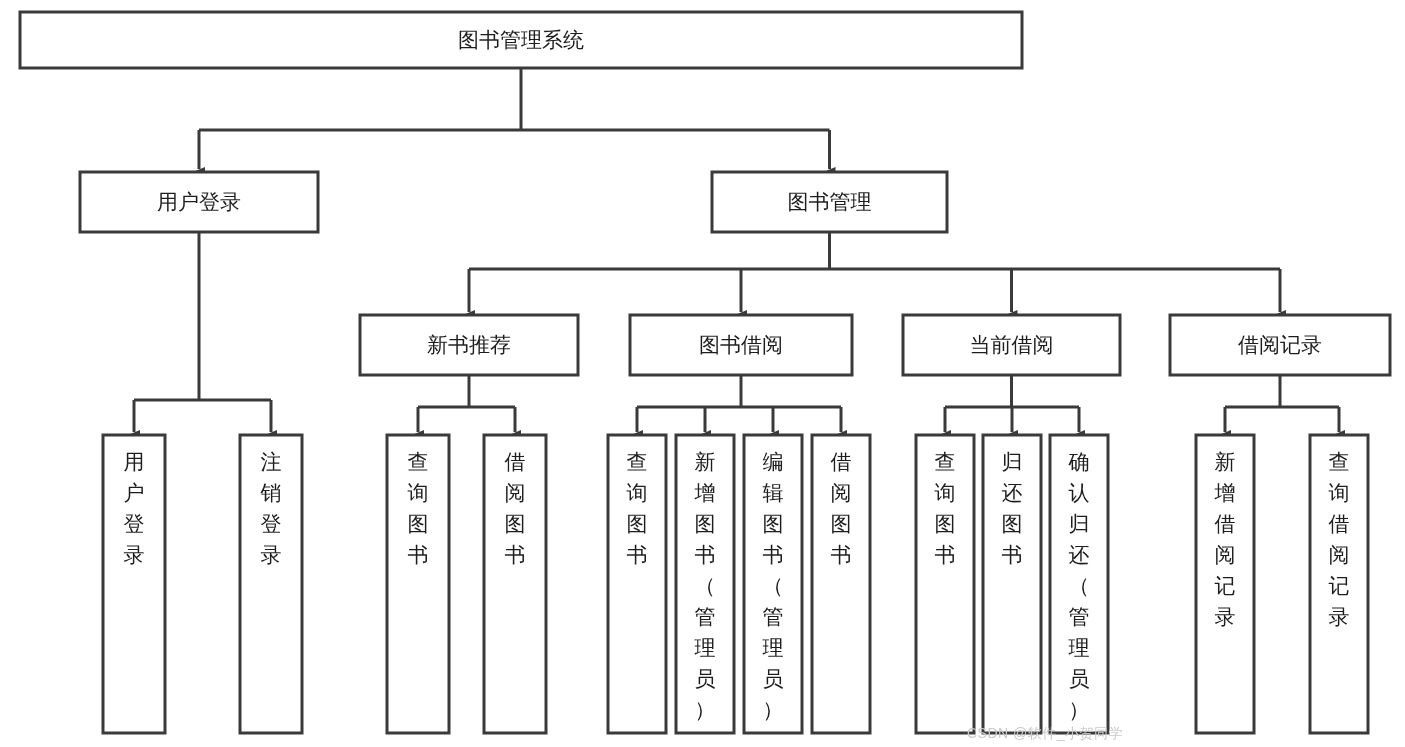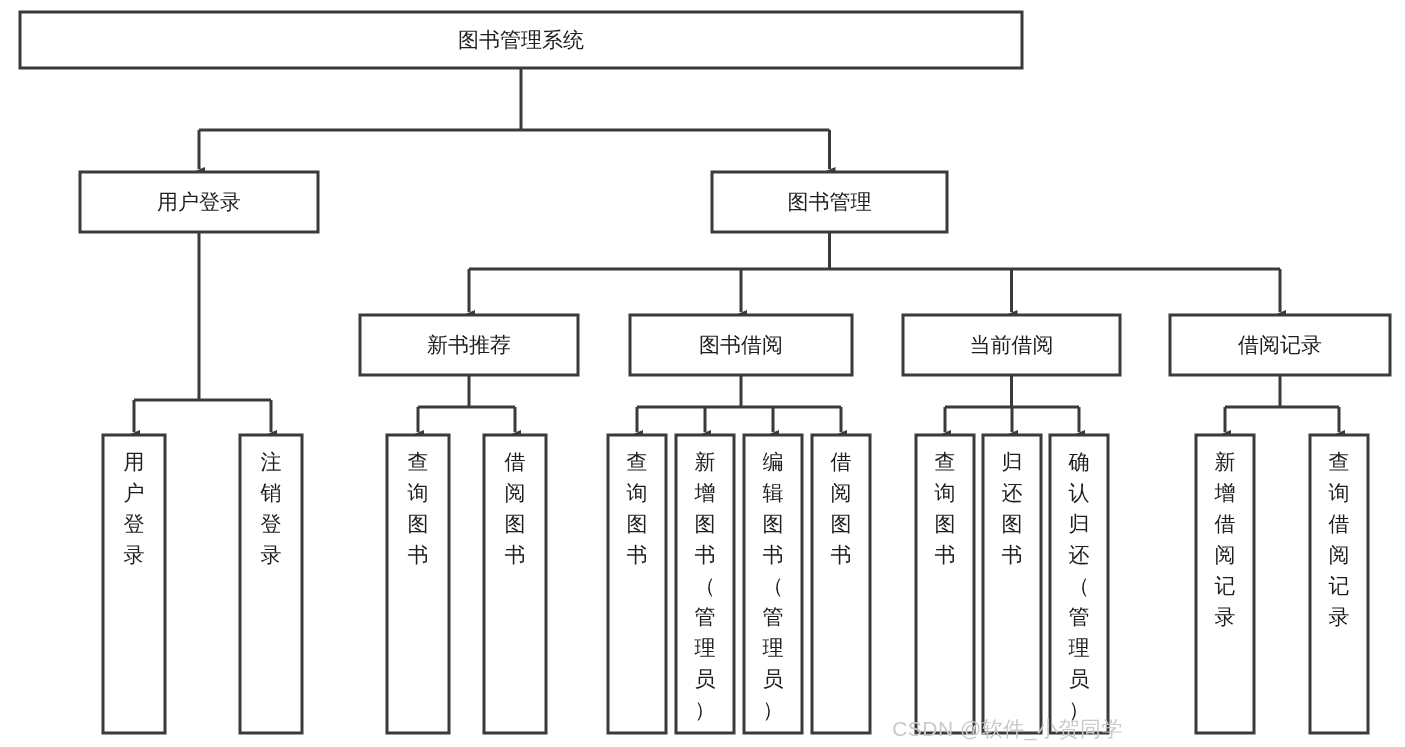--- a/index.html
+++ b/index.html
@@ -22,21 +22,21 @@
   .vlabel{
     font-family:"Liberation Sans","DejaVu Sans",sans-serif;
     fill:#1d1d1d;
     font-size:21px;
   }
   .vchar{text-anchor:middle;}
   .watermark{
     position:absolute;
     right:10px;bottom:4px;
     color:#c9c9c9;
-    font-size:21px;
+    font-size:14px;
     font-family:"Liberation Sans","DejaVu Sans",sans-serif;
     white-space:nowrap;
     letter-spacing:0.5px;
   }
 </style>
 </head>
 <body>
 
 <div id="diagram-root">
   <svg class="diagram" id="diagram-svg" viewBox="0 0 1405 747" xmlns="http://www.w3.org/2000/svg">

